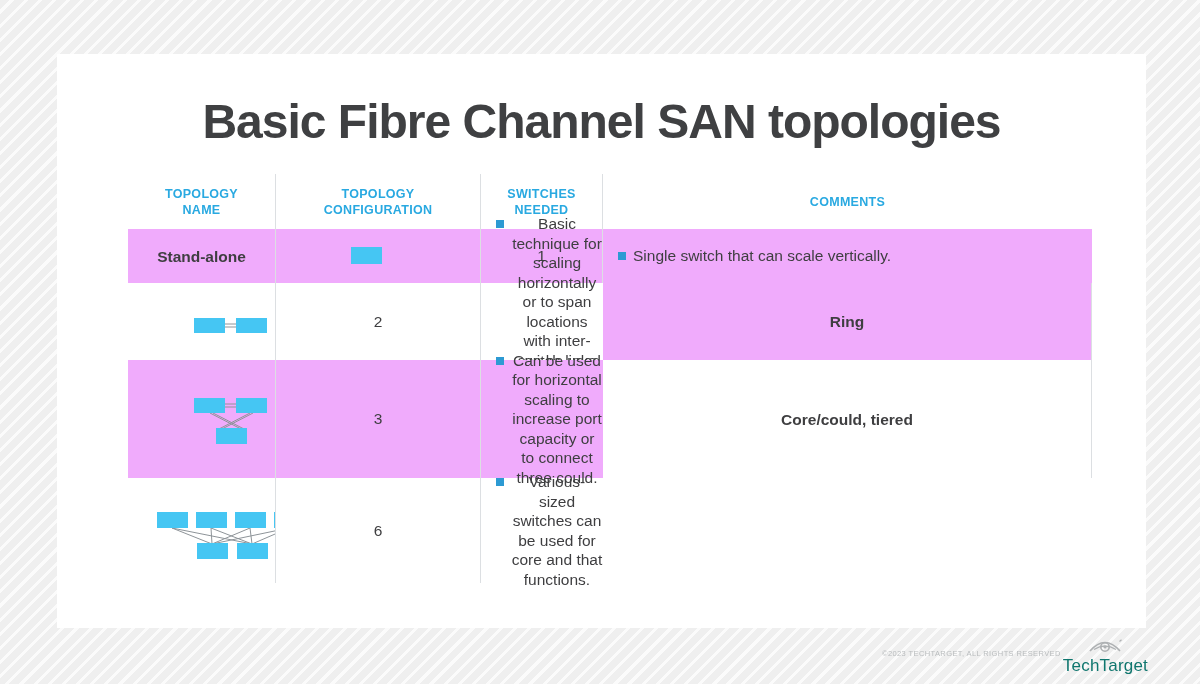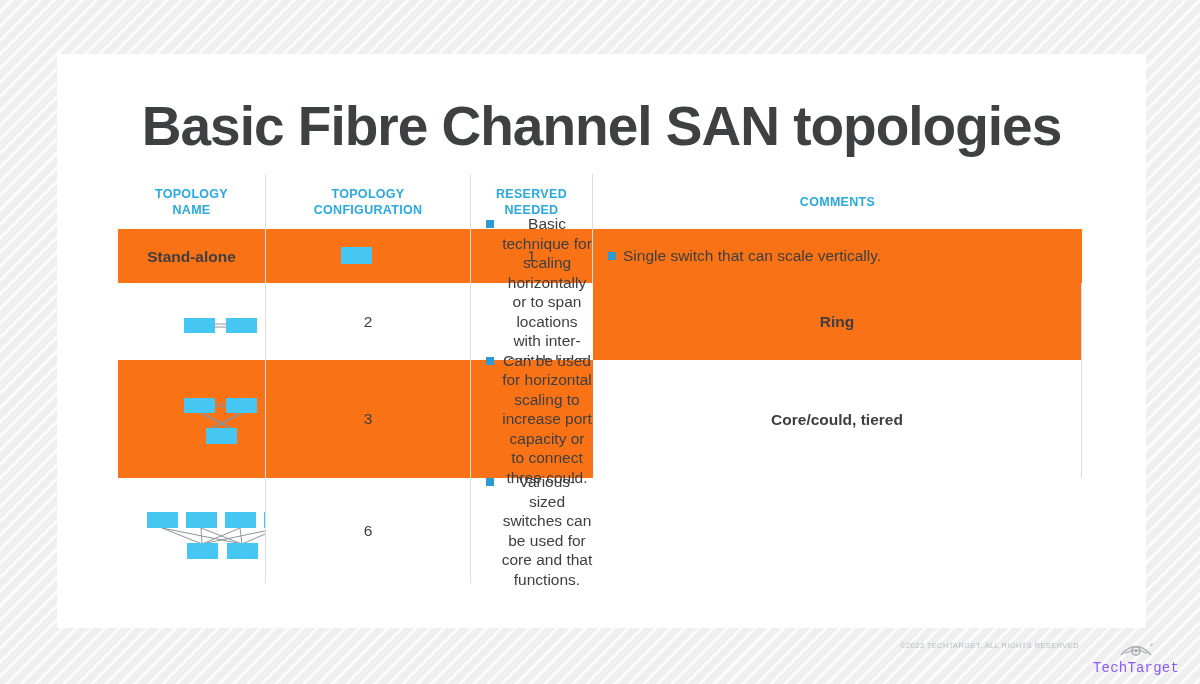--- a/index.html
+++ b/index.html
@@ -4,68 +4,68 @@
 <style>
   html,body{margin:0;padding:0;}
   body{
     width:1200px;height:684px;position:relative;overflow:hidden;
     font-family:"Liberation Sans", sans-serif;
     background:repeating-linear-gradient(135deg,#efefef 0px,#efefef 7px,#fbfbfb 7px,#fbfbfb 10px);
   }
   .card{position:absolute;left:57px;top:54px;width:1089px;height:574px;background:#ffffff;}
   .title{
     position:absolute;top:40px;left:0;width:100%;text-align:center;
-    font-size:55px;font-weight:bold;color:#3f4042;letter-spacing:-1px;
+    font-size:48px;font-weight:bold;color:#3f4042;letter-spacing:-1px;
   }
   .topo-table{
-    position:absolute;left:61px;top:120px;width:964px;
+    position:absolute;left:71px;top:120px;width:964px;
     display:grid;
     grid-template-columns:148px 205px 122px 489px;
     grid-template-rows:55px 54px 77px 118px 105px;
   }
   .cell{display:flex;align-items:center;justify-content:center;box-sizing:border-box;}
   .c1,.c2,.c3{border-right:1px solid #dcdfe2;}
-  .hl{background:#f97316;}
+  .hl{background:#f0abfc;}
   .header-cell{flex-direction:column;color:#29a9e1;font-weight:bold;font-size:12.5px;
     line-height:16px;letter-spacing:.3px;text-align:center;}
   .name-cell{font-weight:bold;font-size:15.5px;color:#3e3e40;text-align:center;
     line-height:21px;padding:0 25px;}
   .num-cell{font-size:15.5px;color:#3e3e40;}
   .comments-cell{flex-direction:column;align-items:flex-start;justify-content:center;
     gap:9px;padding-left:15px;text-align:center;}
   .bullet-item{display:flex;}
   .bullet-square{width:8px;height:8px;background:#2d9ad3;margin:6px 7px 0 0;flex:none;}
   .bullet-text{font-size:15.5px;line-height:19.5px;color:#3e3e40;max-width:435px;}
   .diag{display:block;}
   .sw{fill:#45c6f3;}
   .link{stroke:#8e9499;stroke-width:1;fill:none;}
-  .footer{position:absolute;right:21px;bottom:8px;display:flex;align-items:flex-start;gap:14px;}
+  .footer{position:absolute;right:52px;bottom:8px;display:flex;align-items:center;gap:2px;}
   .copyright{font-size:7.5px;color:#b9bcbe;letter-spacing:.4px;padding-bottom:7px;white-space:nowrap;}
   .brand{display:flex;flex-direction:column;align-items:center;}
-  .brand-text{font-size:14px;color:#8b5cf6;letter-spacing:.2px;font-family:Liberation Mono, monospace;}
+  .brand-text{font-size:17px;color:#0f766e;letter-spacing:.2px;}
   .eye{display:block;margin-bottom:1px;}
 </style>
 </head>
 <body>
 
 <div class="card">
   <div class="title">Basic Fibre Channel SAN topologies</div>
 
   <div class="topo-table">
 
     <div class="cell header-cell c1">
       <span>TOPOLOGY</span>
       <span>NAME</span>
     </div>
     <div class="cell header-cell c2">
       <span>TOPOLOGY</span>
       <span>CONFIGURATION</span>
     </div>
     <div class="cell header-cell c3">
-      <span>RESERVED</span>
+      <span>SWITCHES</span>
       <span>NEEDED</span>
     </div>
     <div class="cell header-cell">
       <span>COMMENTS</span>
     </div>
 
     <div class="cell name-cell c1 hl">Stand-alone</div>
     <div class="cell c2 hl">
       <svg class="diag" width="204" height="54">
         <rect class="sw" x="75" y="18" width="31" height="17"></rect>

